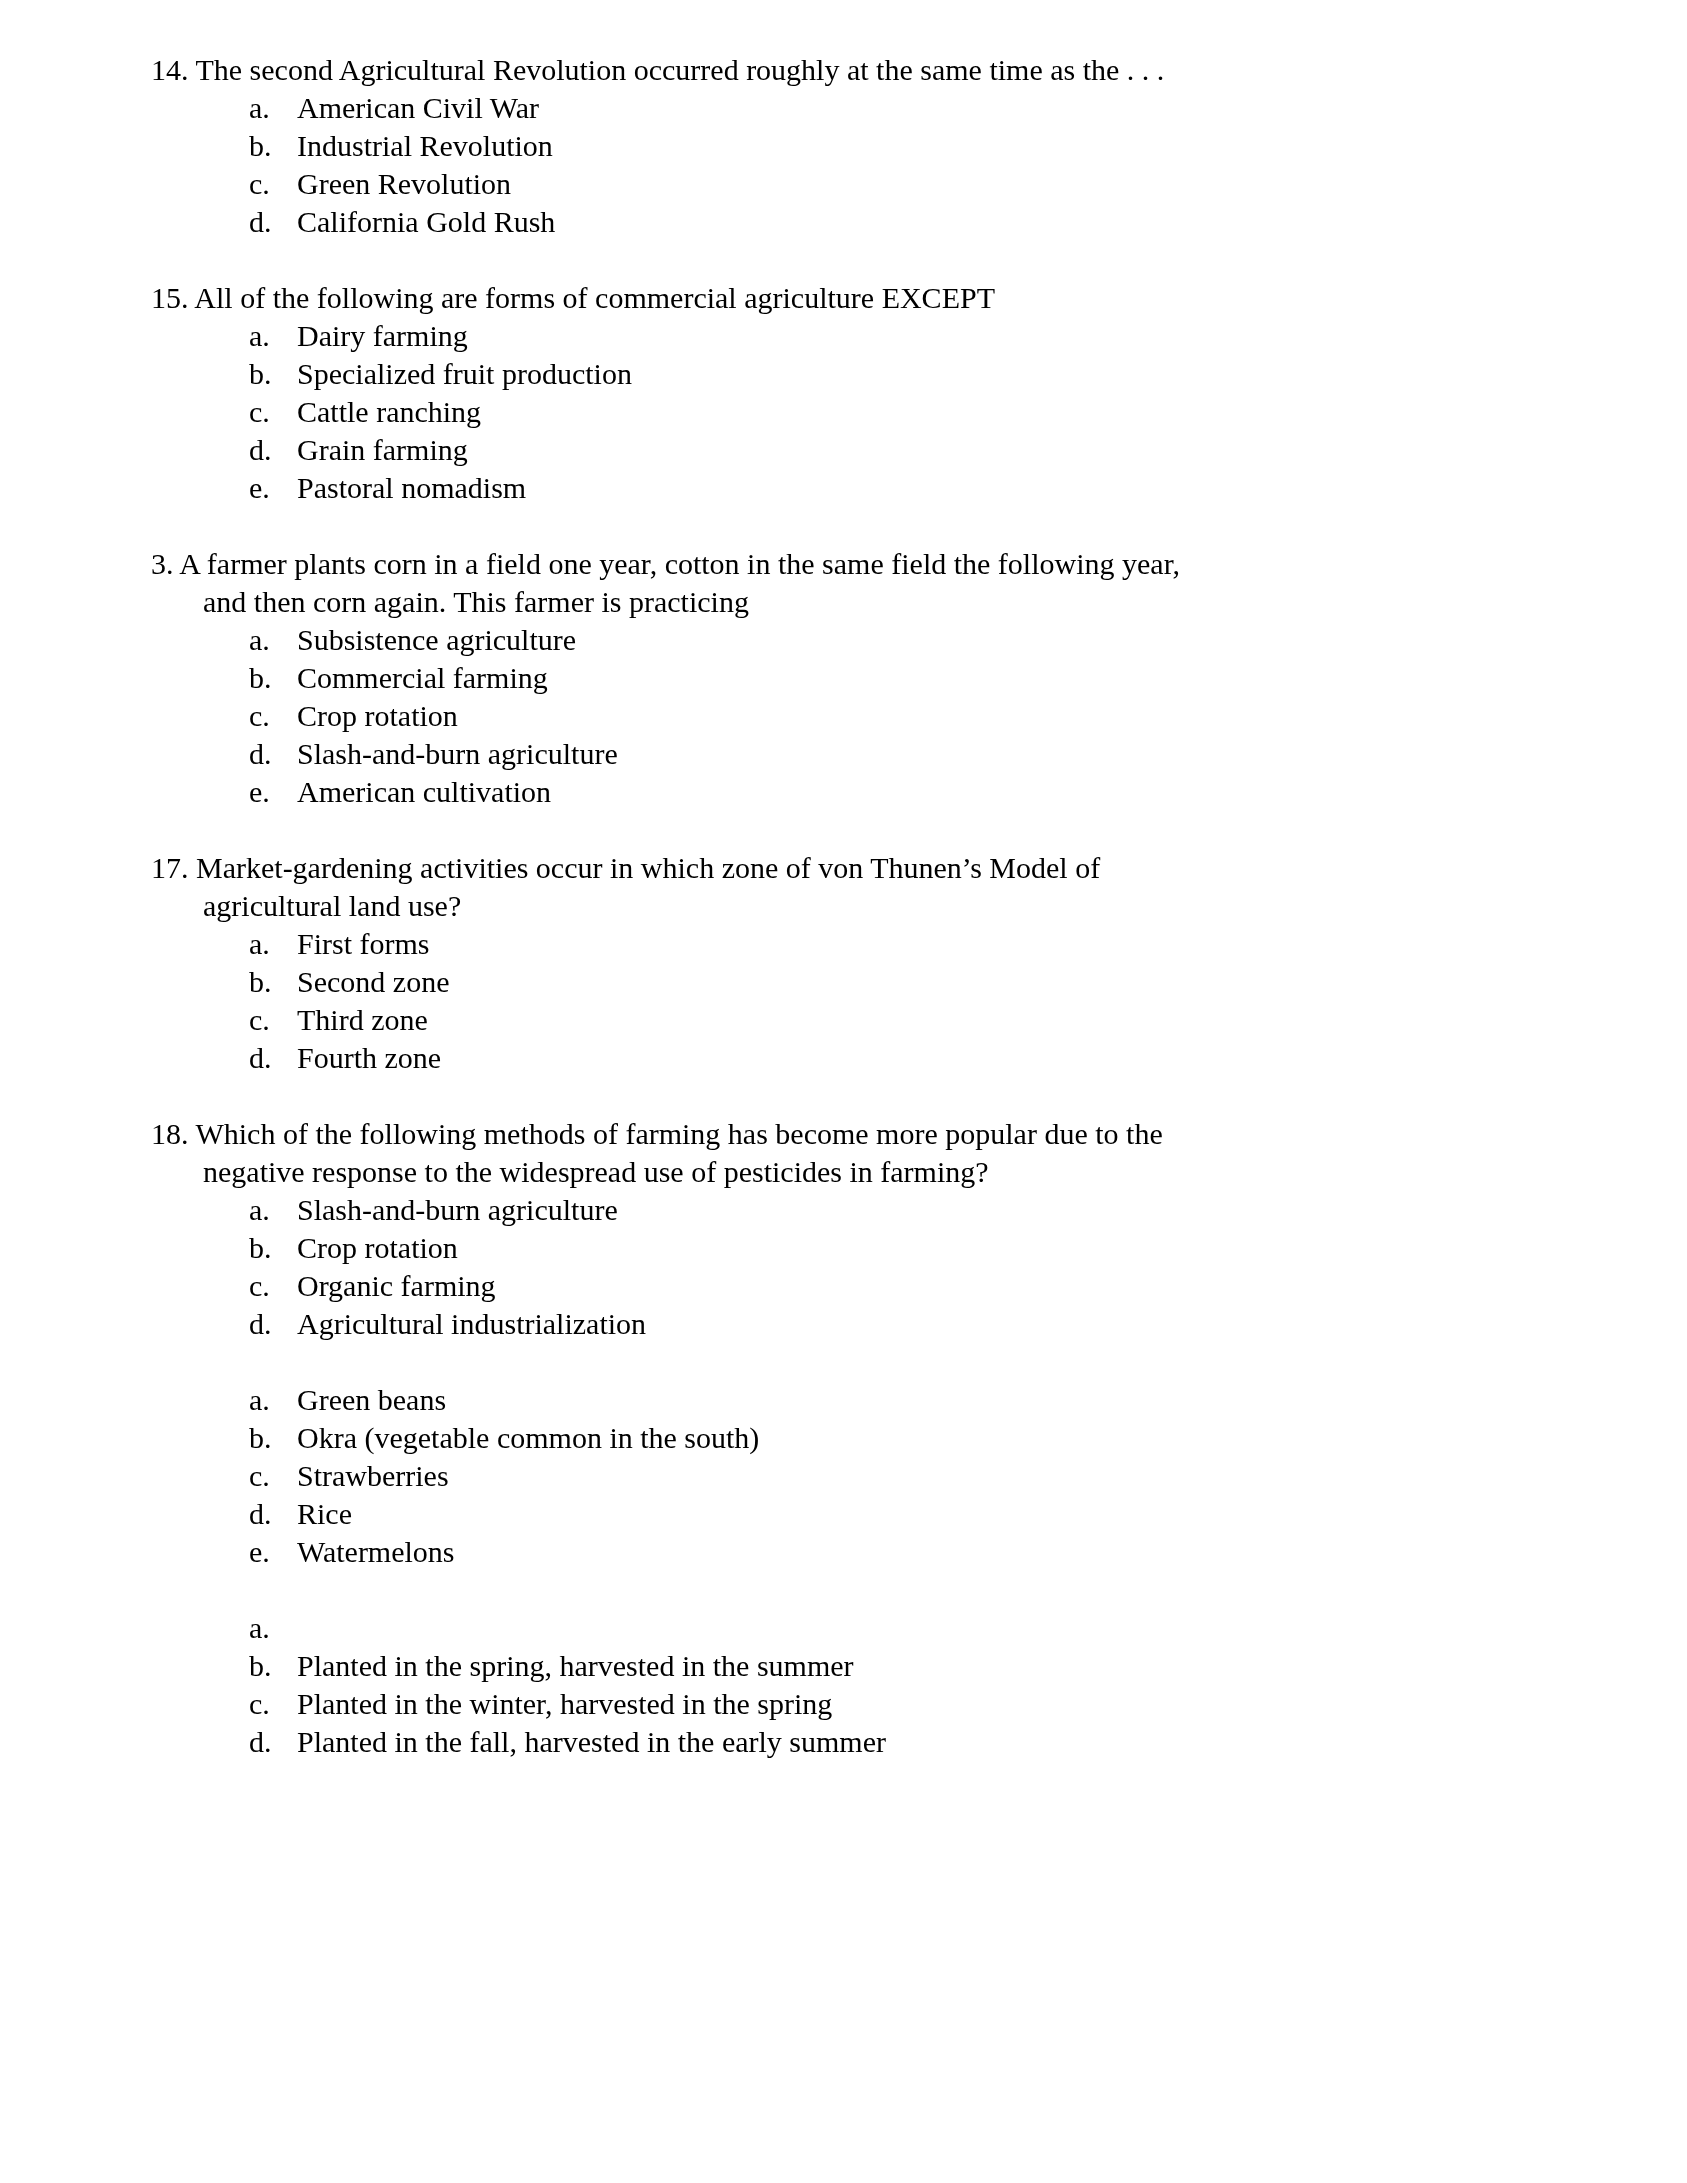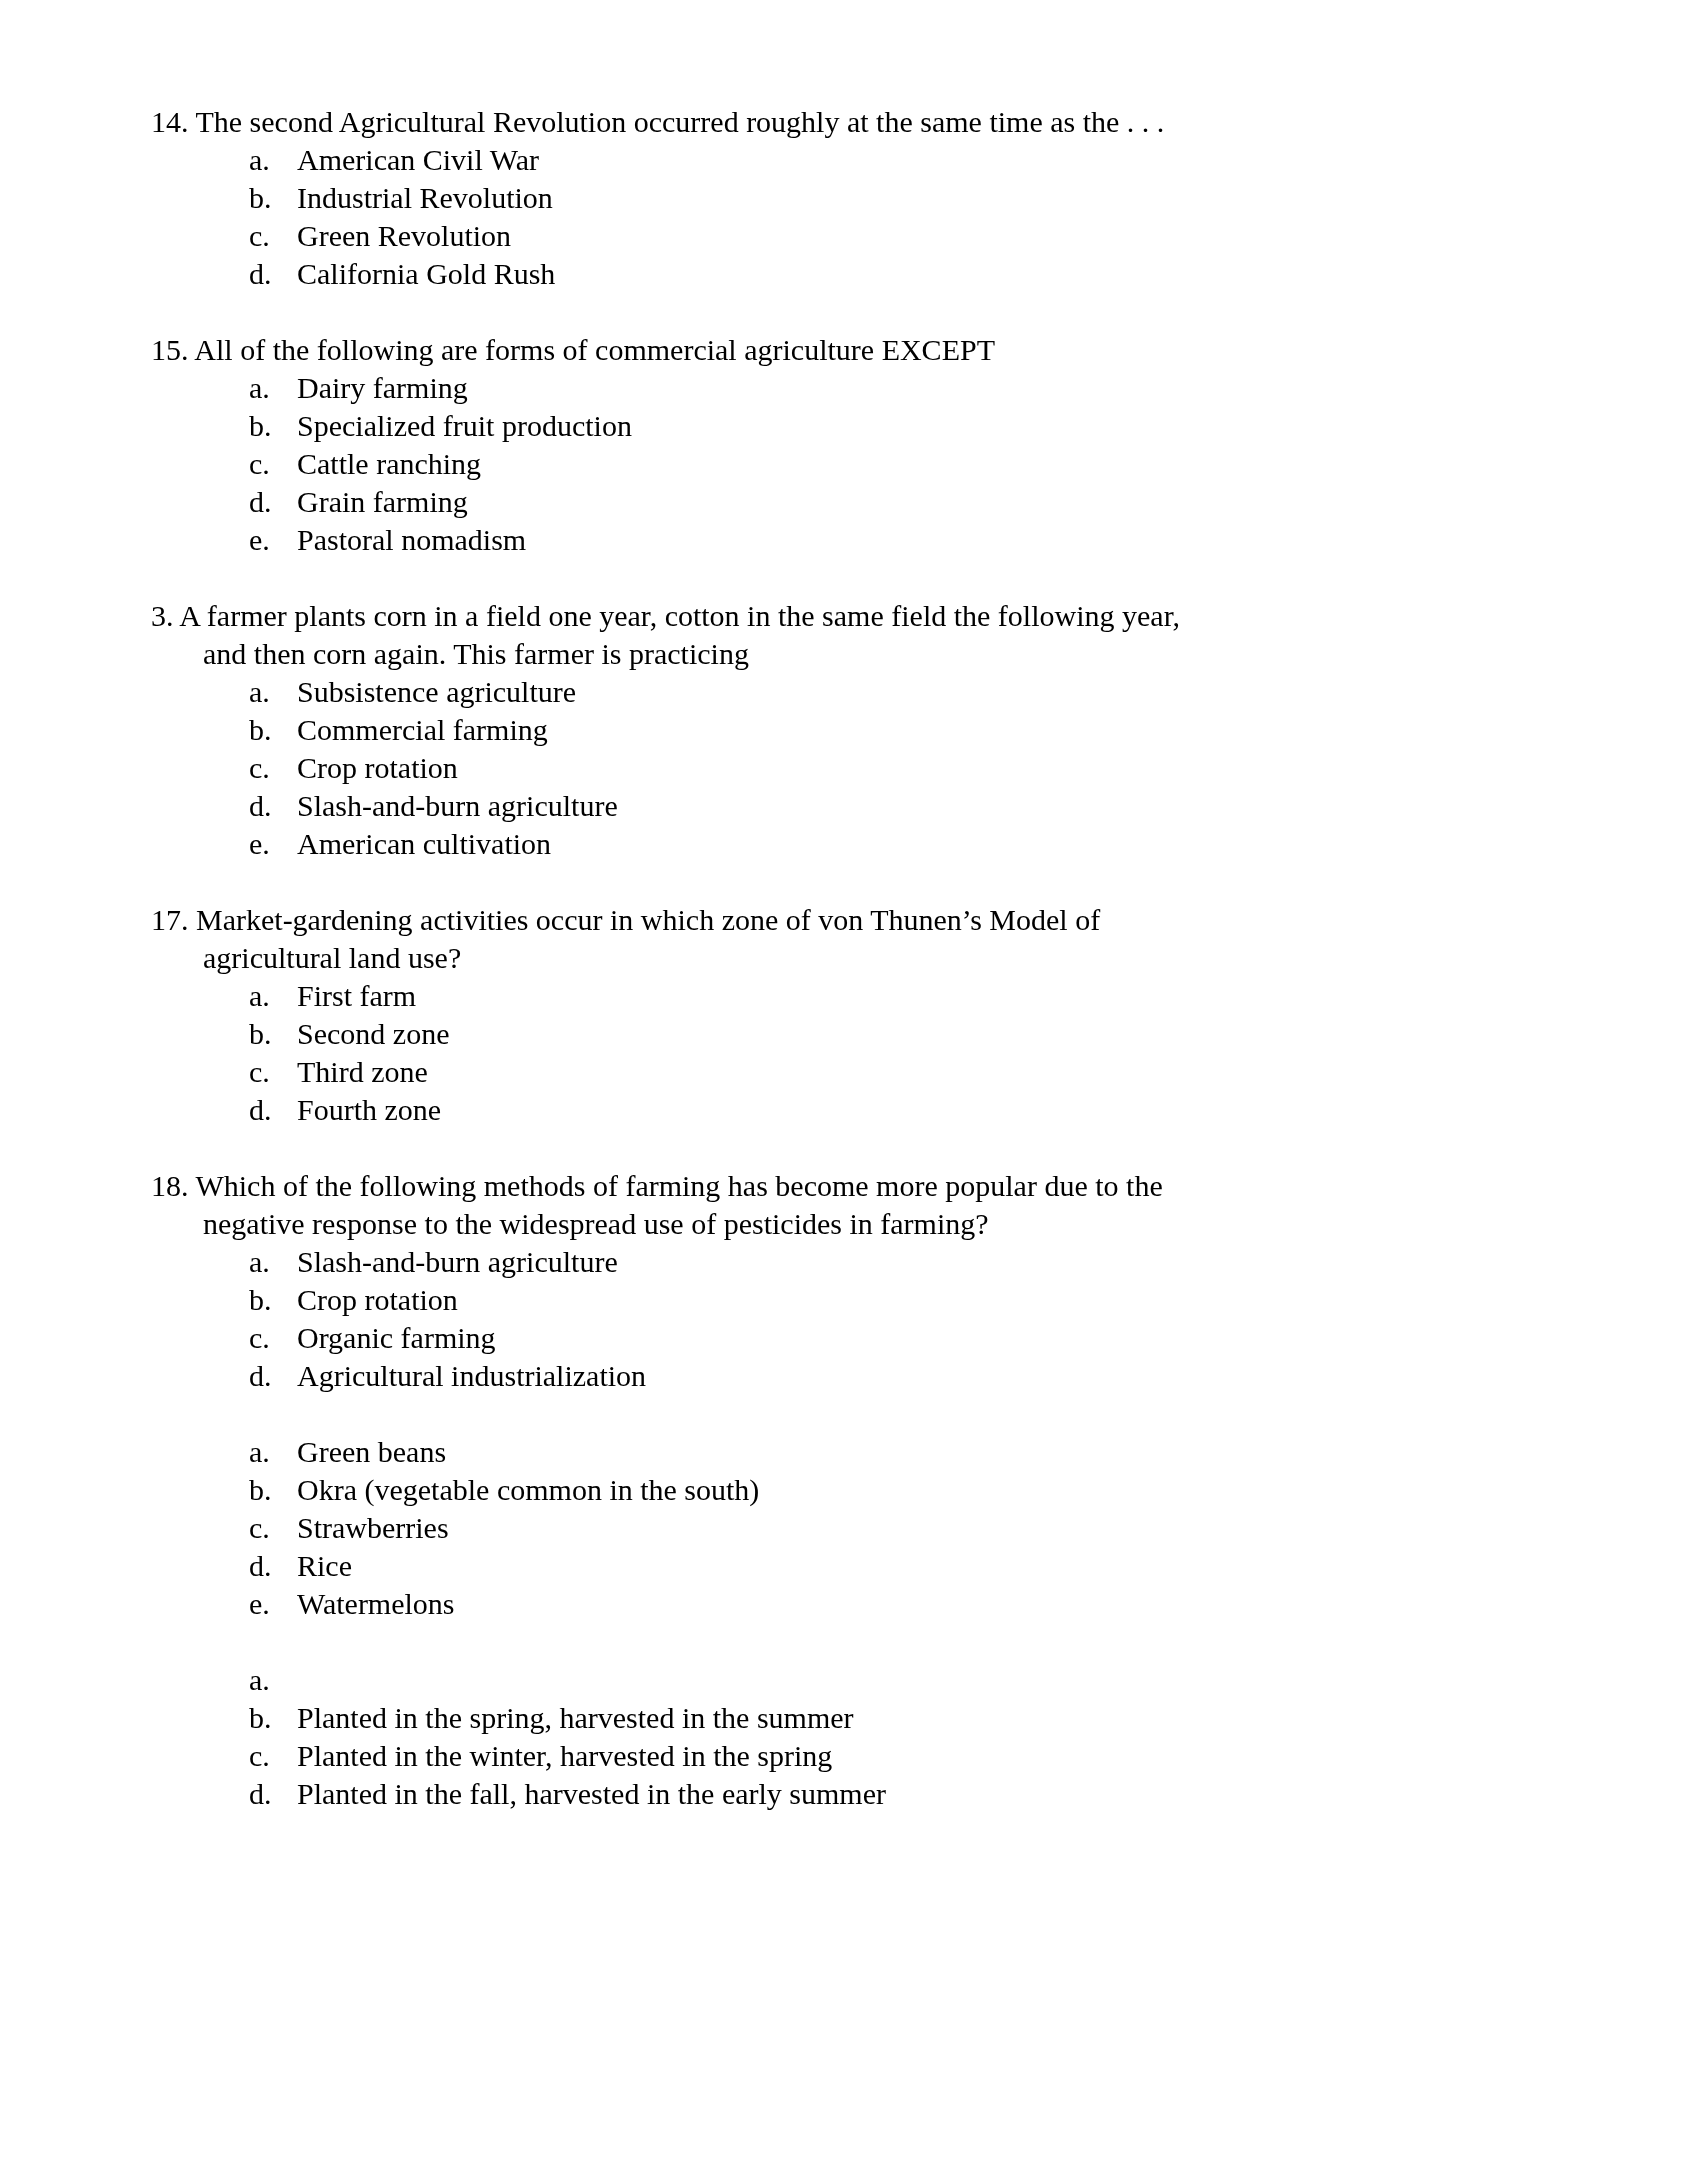--- a/index.html
+++ b/index.html
@@ -14,21 +14,21 @@
     font-family: "Liberation Serif", "DejaVu Serif", serif;
     color: #000000;
     -webkit-font-smoothing: antialiased;
   }
   .page {
     position: relative;
     width: 1335px;
     height: 2183px;
     background: #ffffff;
     box-sizing: border-box;
-    padding: 103px 106px 0 151px;
+    padding: 51px 106px 0 151px;
   }
   .question-block {
     margin: 0 0 38px 0;
     padding: 0;
   }
   .question-block:last-child {
     margin-bottom: 0;
   }
   .q-stem {
     font-size: 30px;
@@ -160,21 +160,21 @@
   </div>
 
   <div class="question-block">
     <p class="q-stem">
       <span class="q-num">17.</span>
       <span class="q-text">Market-gardening activities occur in which zone of von Thunen’s Model of agricultural land use?</span><b class="bold"></b>
     </p>
     <ul class="options">
       <li class="option">
         <span class="opt-letter">a.</span>
-        <span class="opt-text">First farm</span>
+        <span class="opt-text">First forms</span>
       </li>
       <li class="option">
         <span class="opt-letter">b.</span>
         <span class="opt-text">Second zone</span>
       </li>
       <li class="option">
         <span class="opt-letter">c.</span>
         <span class="opt-text">Third zone</span>
       </li>
       <li class="option">

